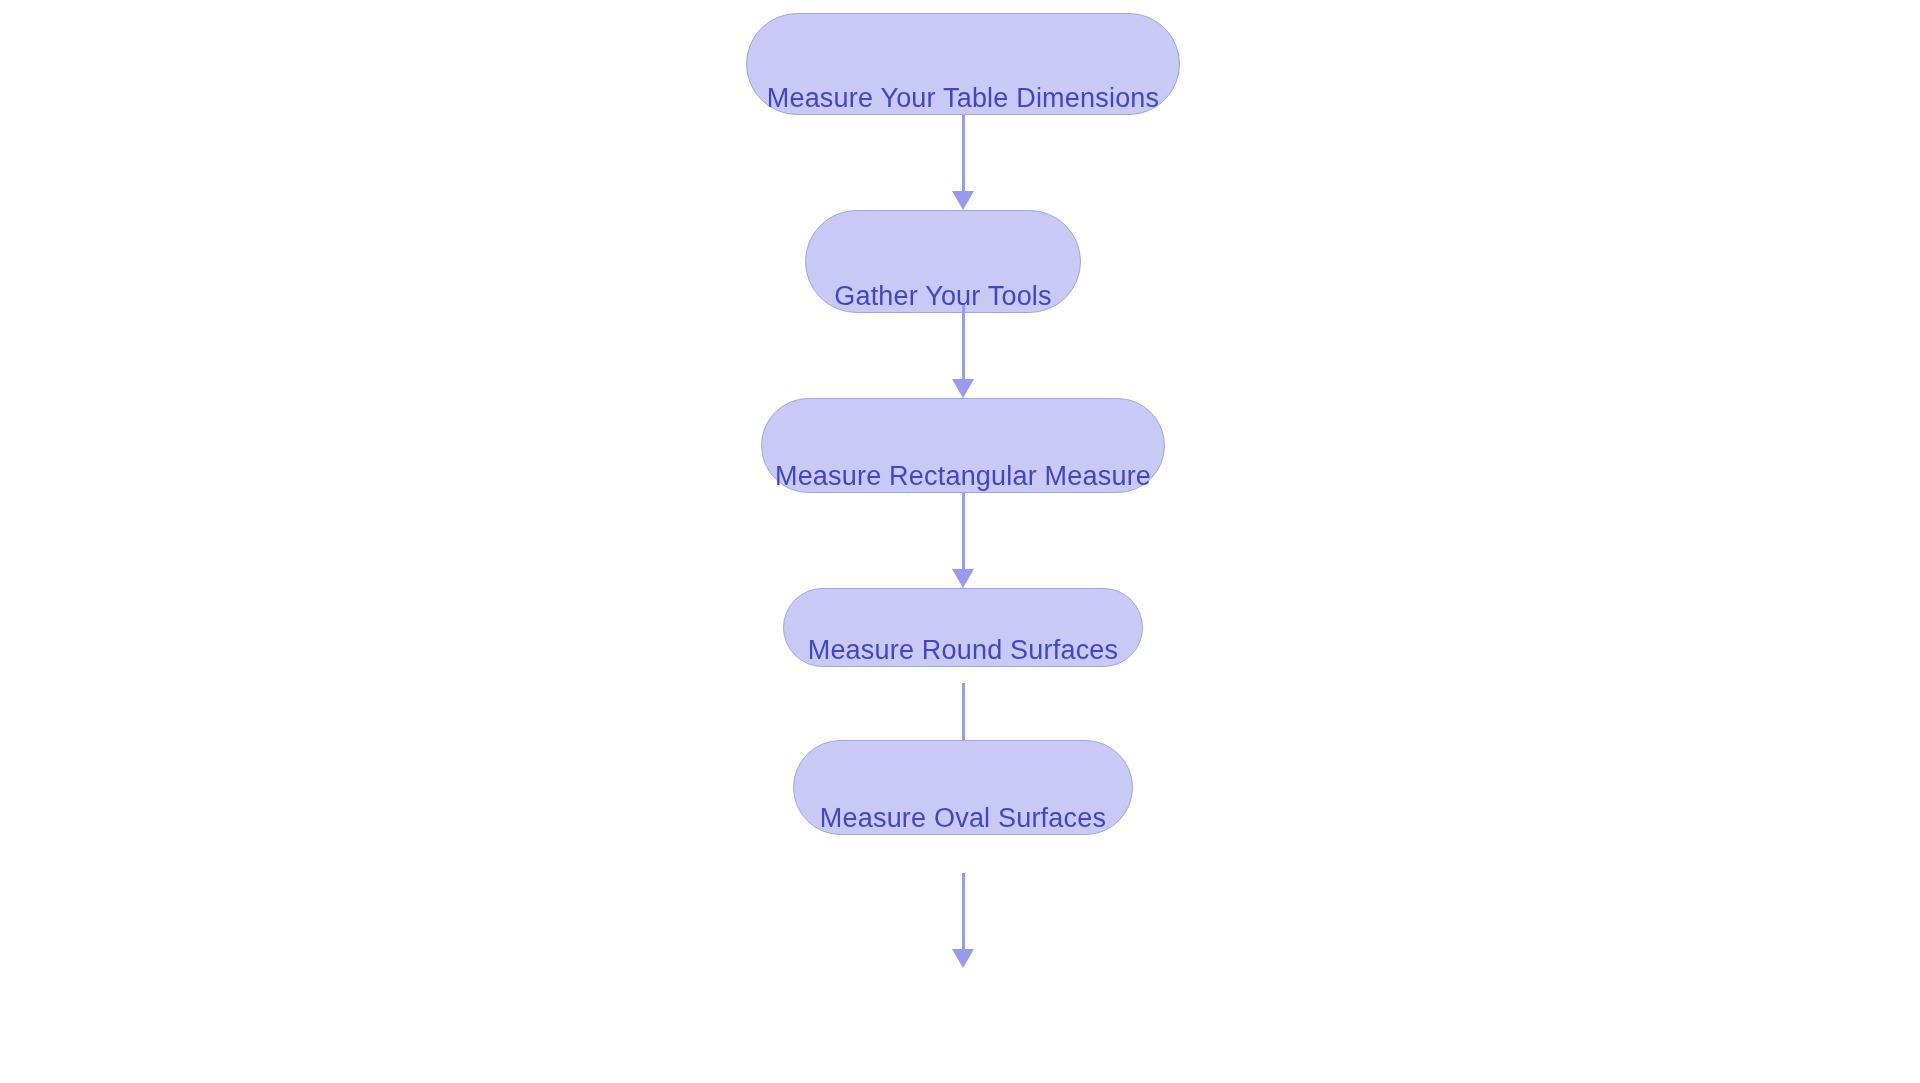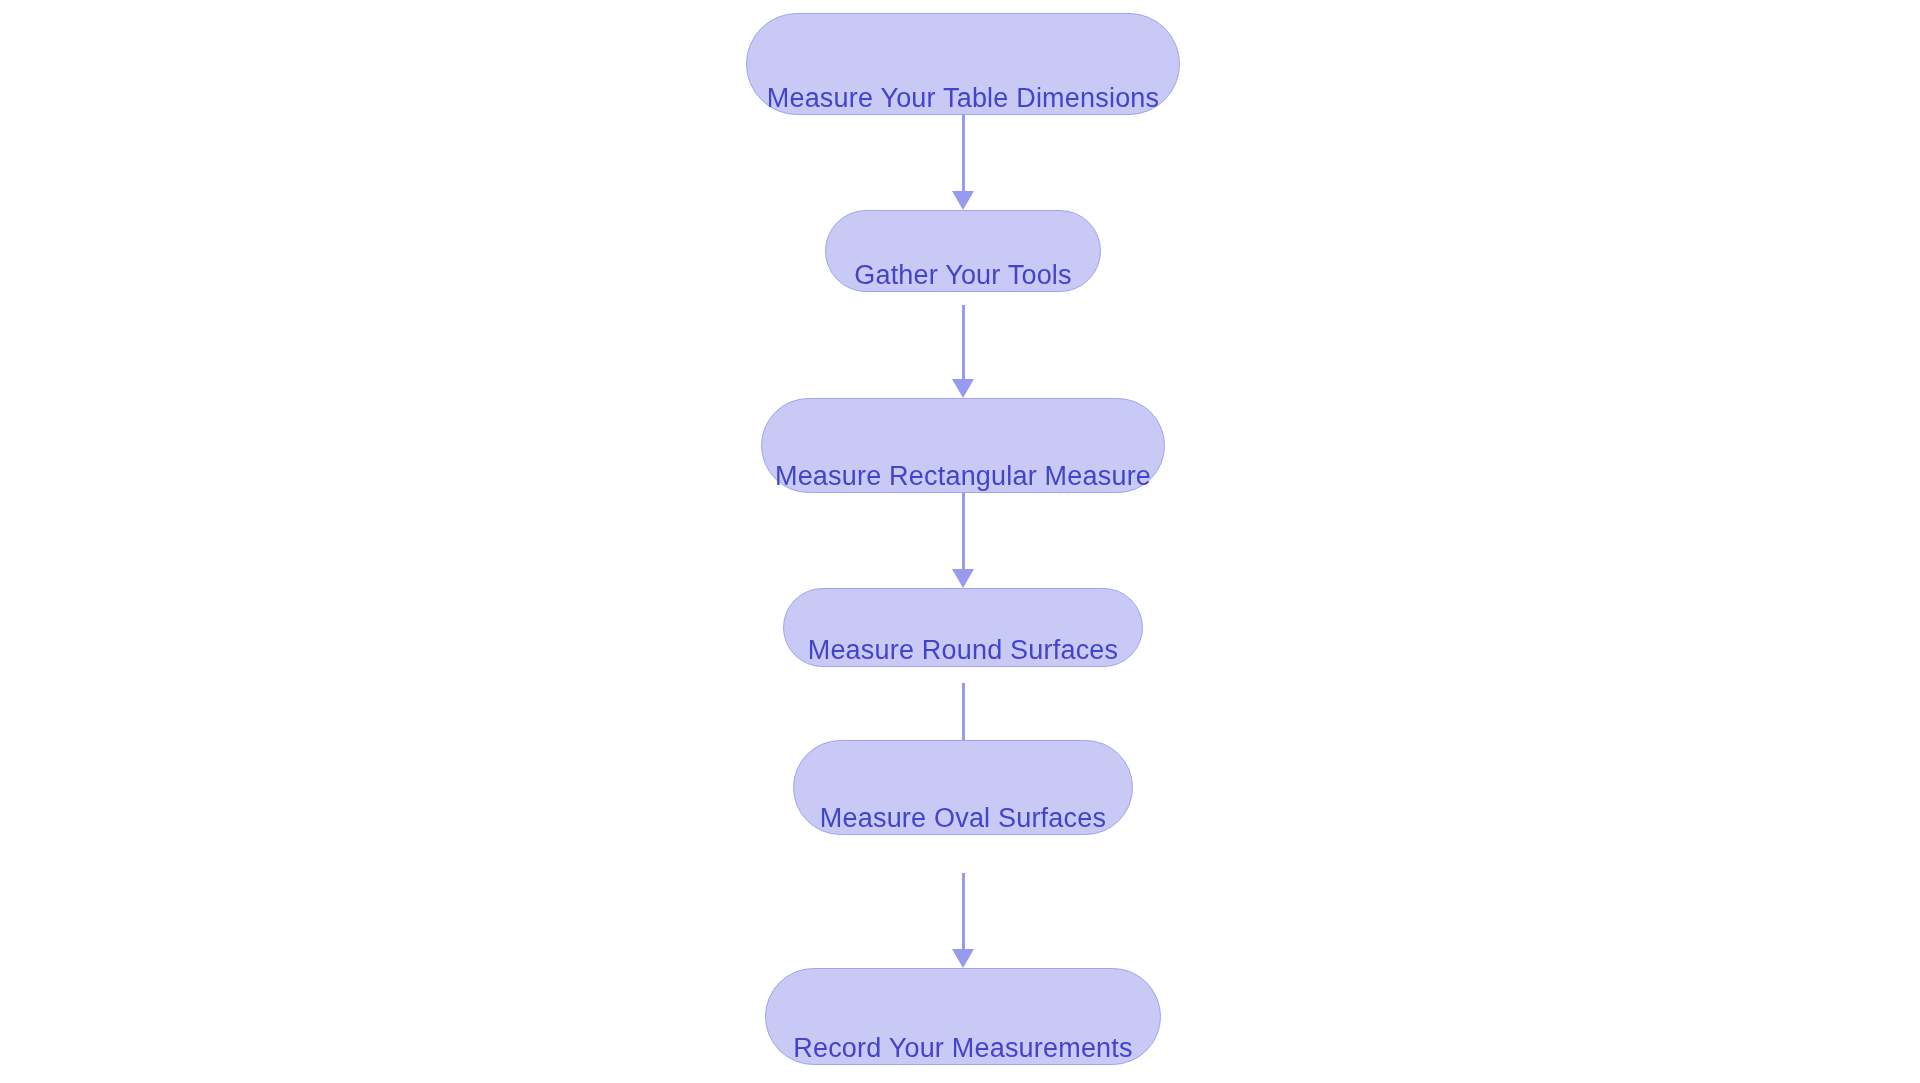--- a/index.html
+++ b/index.html
@@ -66,21 +66,21 @@
 
   <div class="node" style="left:746px; top:13px; width:434px; height:102px;">
     <span class="node-label">Measure Your Table Dimensions</span>
   </div>
 
   <div class="arrow" style="left:951px; top:115px; height:95px;">
     <div class="arrow-line"></div>
     <div class="arrow-head"></div>
   </div>
 
-  <div class="node" style="left:825px; top:210px; width:276px; height:82px;">
+  <div class="node" style="left:805px; top:210px; width:276px; height:103px;">
     <span class="node-label">Gather Your Tools</span>
   </div>
 
   <div class="arrow" style="left:951px; top:305px; height:93px;">
     <div class="arrow-line"></div>
     <div class="arrow-head"></div>
   </div>
 
   <div class="node" style="left:761px; top:398px; width:404px; height:95px;">
     <span class="node-label">Measure Rectangular Measure</span>
@@ -102,17 +102,14 @@
 
   <div class="node" style="left:793px; top:740px; width:340px; height:95px;">
     <span class="node-label">Measure Oval Surfaces</span>
   </div>
 
   <div class="arrow" style="left:951px; top:873px; height:95px;">
     <div class="arrow-line"></div>
     <div class="arrow-head"></div>
   </div>
 
-  <div class="node" style="left:765px; top:968px; width:396px; height:97px;">
-    <span class="node-label">Record Your Measurements</span>
-  </div>
 
 </div>
 
 </body></html>

